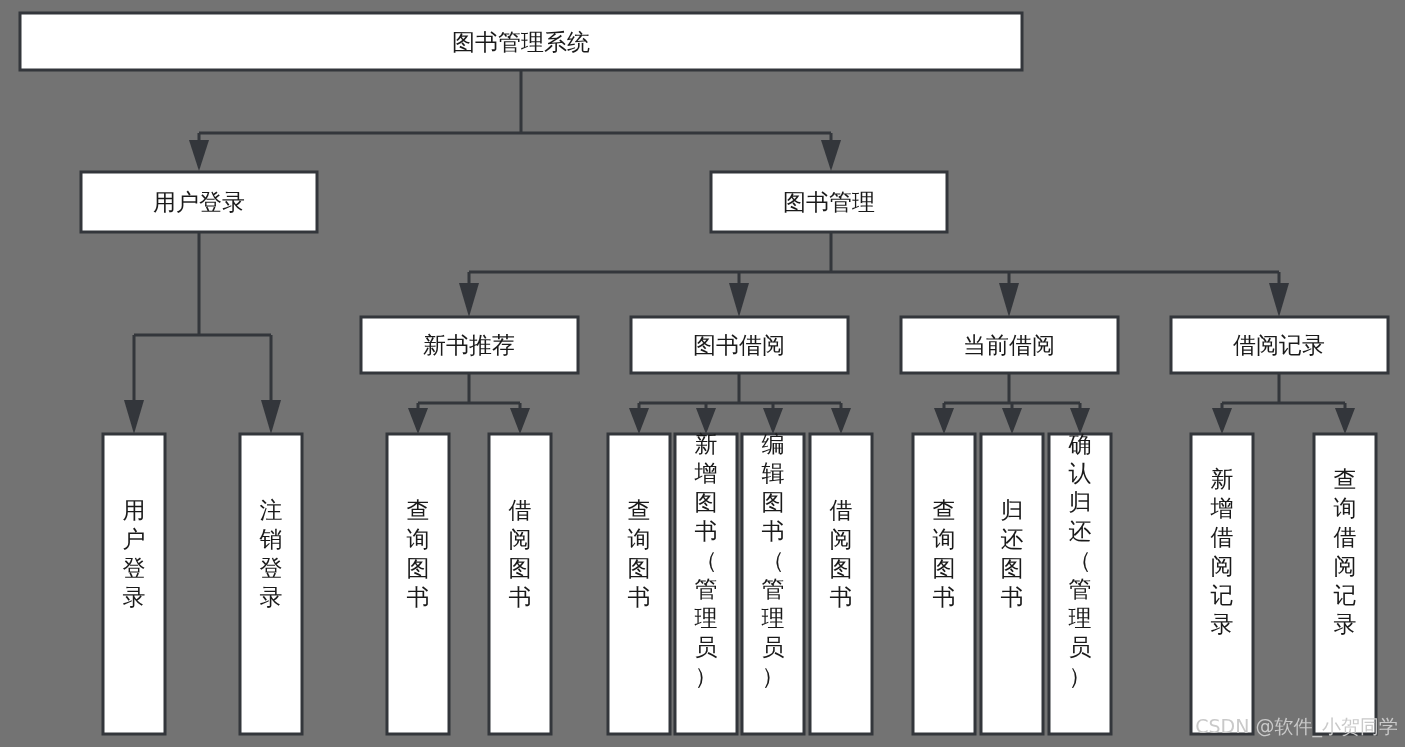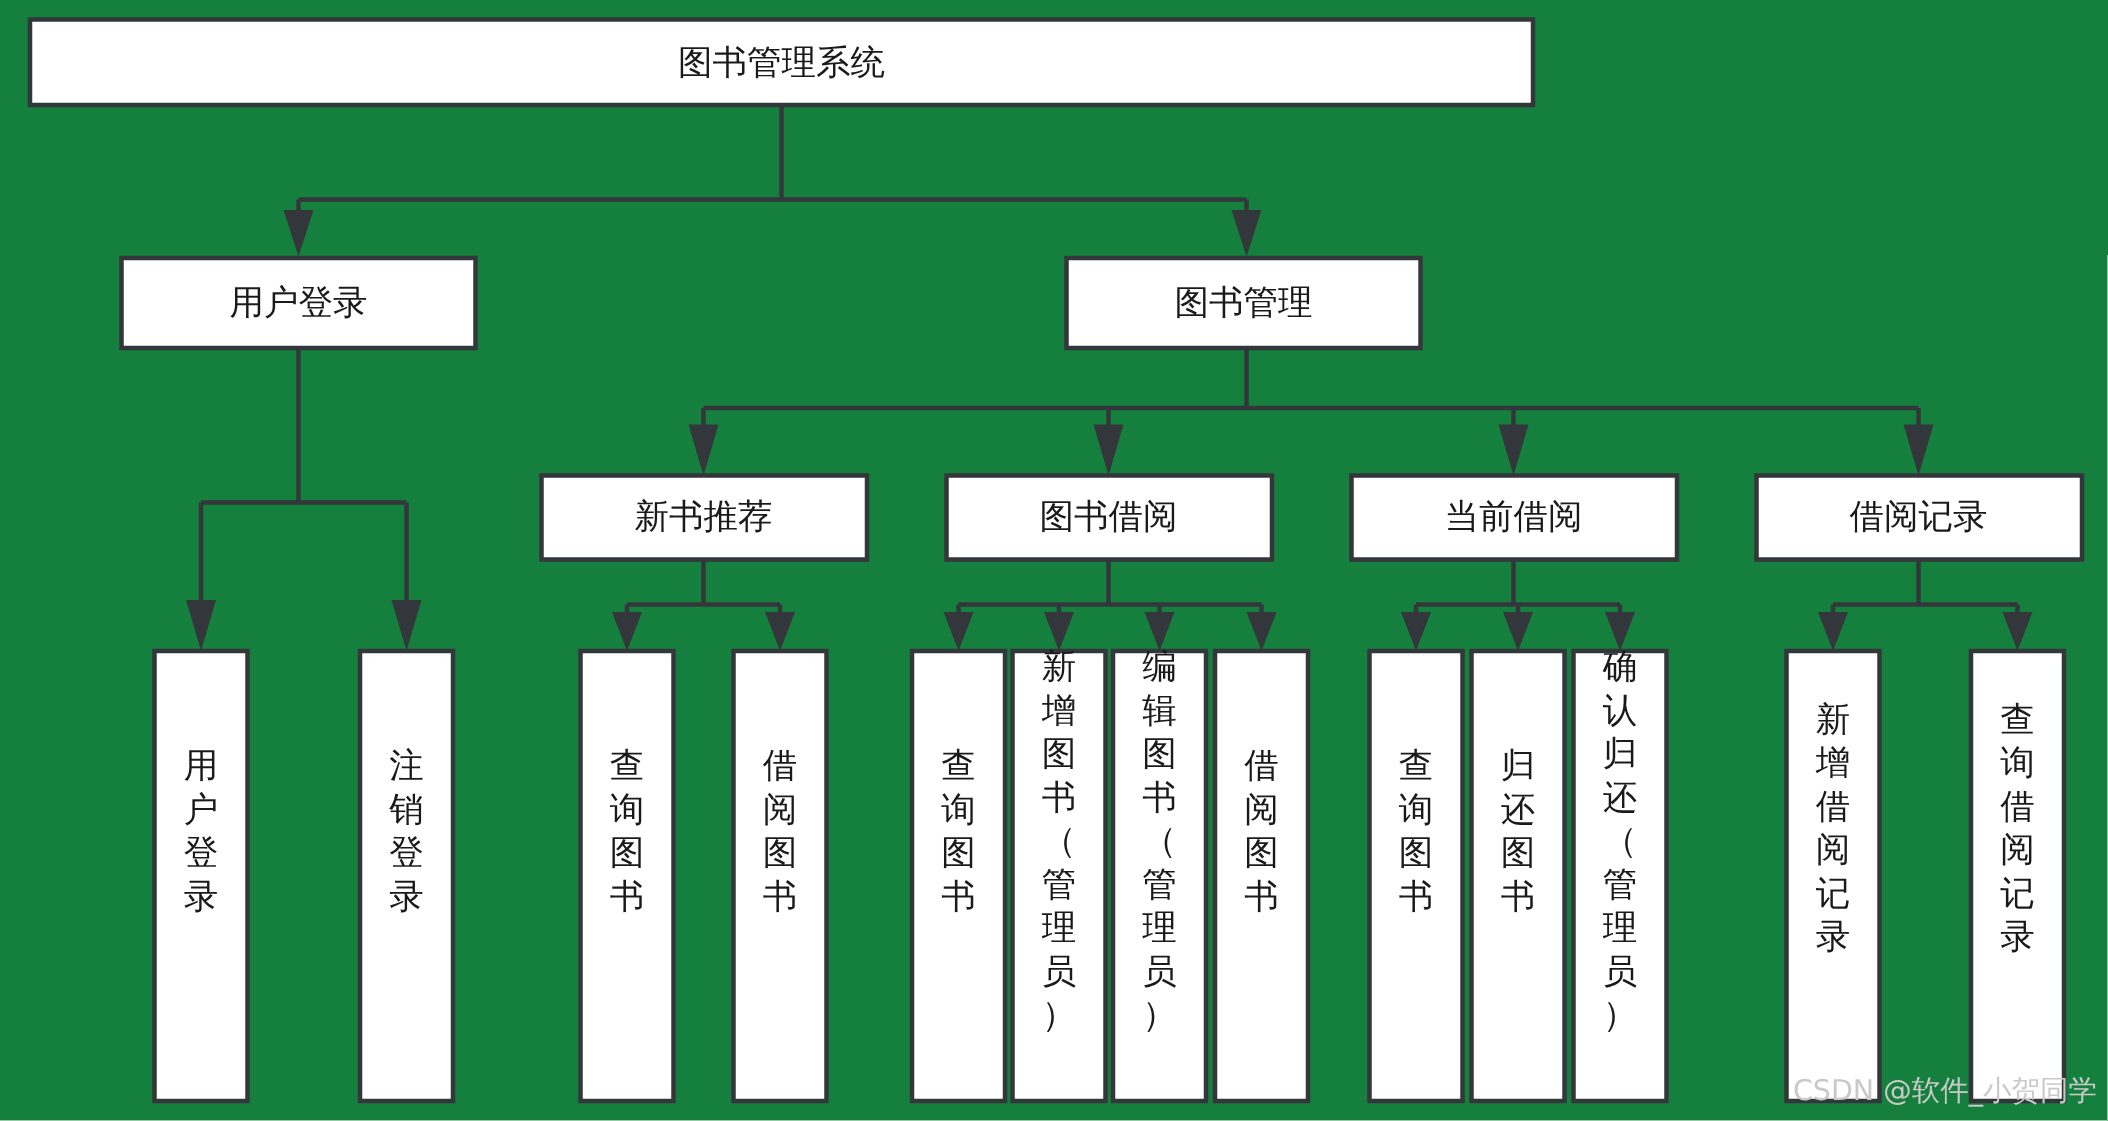--- a/index.html
+++ b/index.html
@@ -8,21 +8,21 @@
     padding: 0;
     background: #ffffff;
   }
   body {
     font-family: "DejaVu Sans", "Liberation Sans", sans-serif;
   }
   #diagram-root {
     position: relative;
     width: 1405px;
     height: 747px;
-    background: #15803d;
+    background: #737373;
     overflow: hidden;
   }
   svg#diagram-svg {
     position: absolute;
     left: 0;
     top: 0;
     width: 1405px;
     height: 747px;
     display: block;
   }

